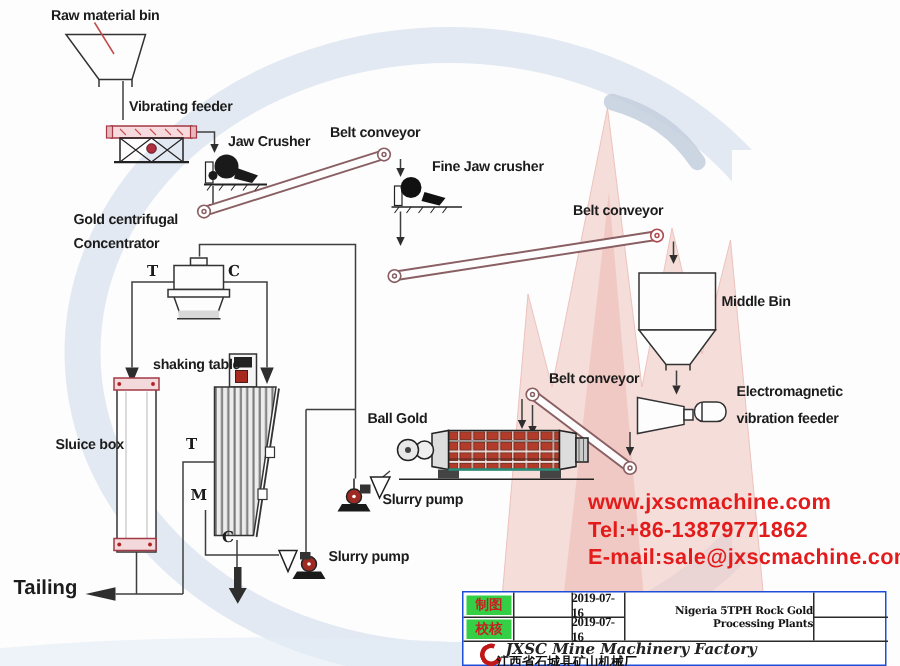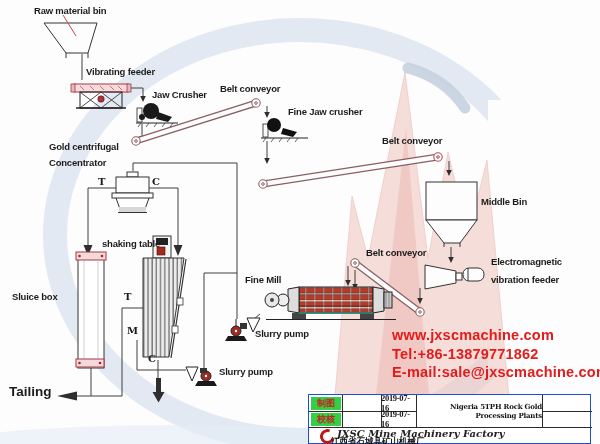--- a/index.html
+++ b/index.html
@@ -224,27 +224,27 @@
   <div class="lbl" style="left:34px;top:5px">Raw material bin</div>
   <div class="lbl" style="left:86px;top:66px">Vibrating feeder</div>
   <div class="lbl" style="left:152px;top:89px">Jaw Crusher</div>
   <div class="lbl" style="left:220px;top:83px">Belt conveyor</div>
   <div class="lbl" style="left:288px;top:106px">Fine Jaw crusher</div>
   <div class="lbl" style="left:382px;top:135px">Belt conveyor</div>
   <div class="lbl" style="left:481px;top:196px">Middle Bin</div>
   <div class="lbl" style="left:491px;top:256px">Electromagnetic</div>
   <div class="lbl" style="left:491px;top:274px">vibration feeder</div>
   <div class="lbl" style="left:366px;top:247px">Belt conveyor</div>
-  <div class="lbl" style="left:245px;top:274px">Fine Mill</div>
+  <div class="lbl" style="left:245px;top:274px">Ball Gold</div>
   <div class="lbl" style="left:255px;top:328px">Slurry pump</div>
   <div class="lbl" style="left:219px;top:366px">Slurry pump</div>
   <div class="lbl" style="left:49px;top:141px">Gold centrifugal</div>
   <div class="lbl" style="left:49px;top:157px">Concentrator</div>
   <div class="lbl" style="left:102px;top:238px">shaking table</div>
-  <div class="lbl" style="left:12px;top:291px">Sluice box</div>
+  <div class="lbl" style="left:37px;top:291px">Sluice box</div>
 
   <div class="mark" style="left:98px;top:176px">T</div>
   <div class="mark" style="left:152px;top:176px">C</div>
   <div class="mark" style="left:124px;top:291px">T</div>
   <div class="mark" style="left:127px;top:325px">M</div>
   <div class="mark" style="left:148px;top:353px">C</div>
   <div class="lbl lbl-big" style="left:9px;top:384px">Tailing</div>
 
   <div class="contact">
     <div>www.jxscmachine.com</div>

